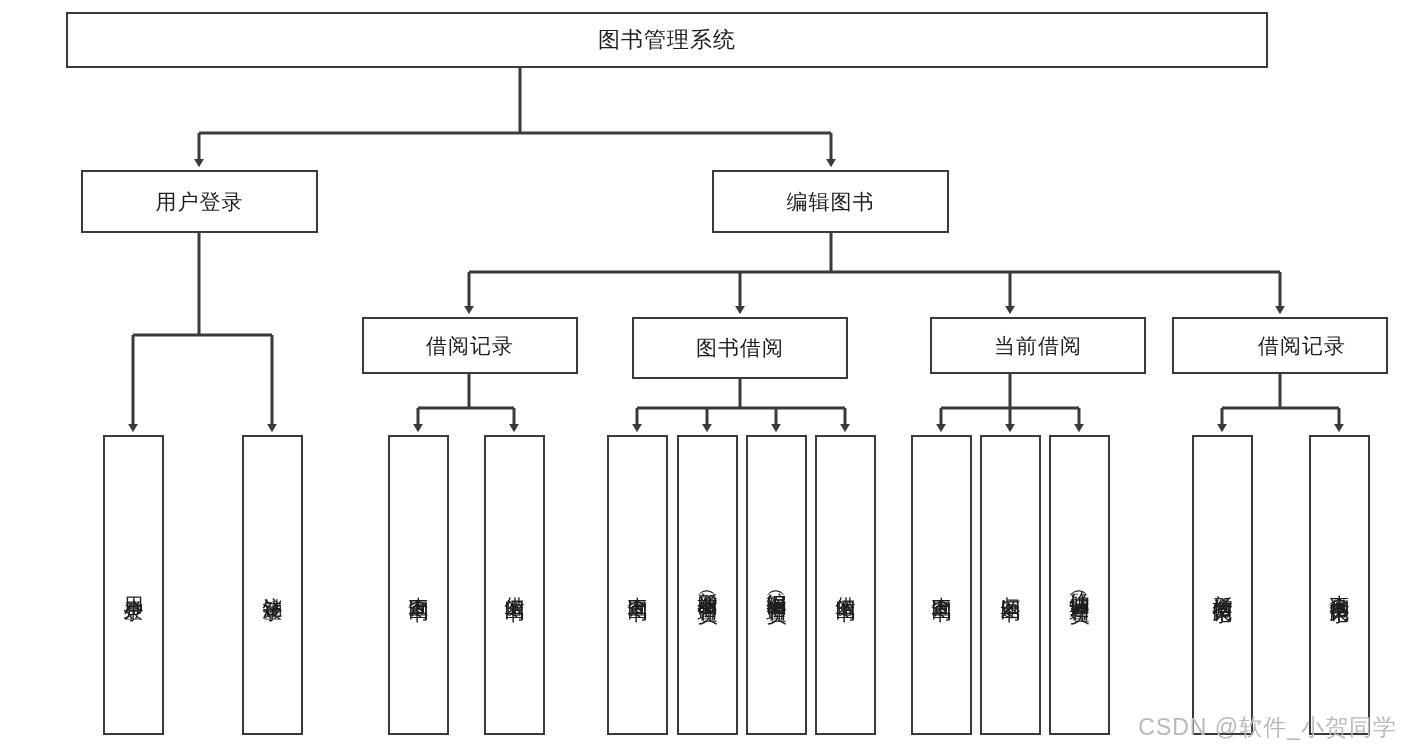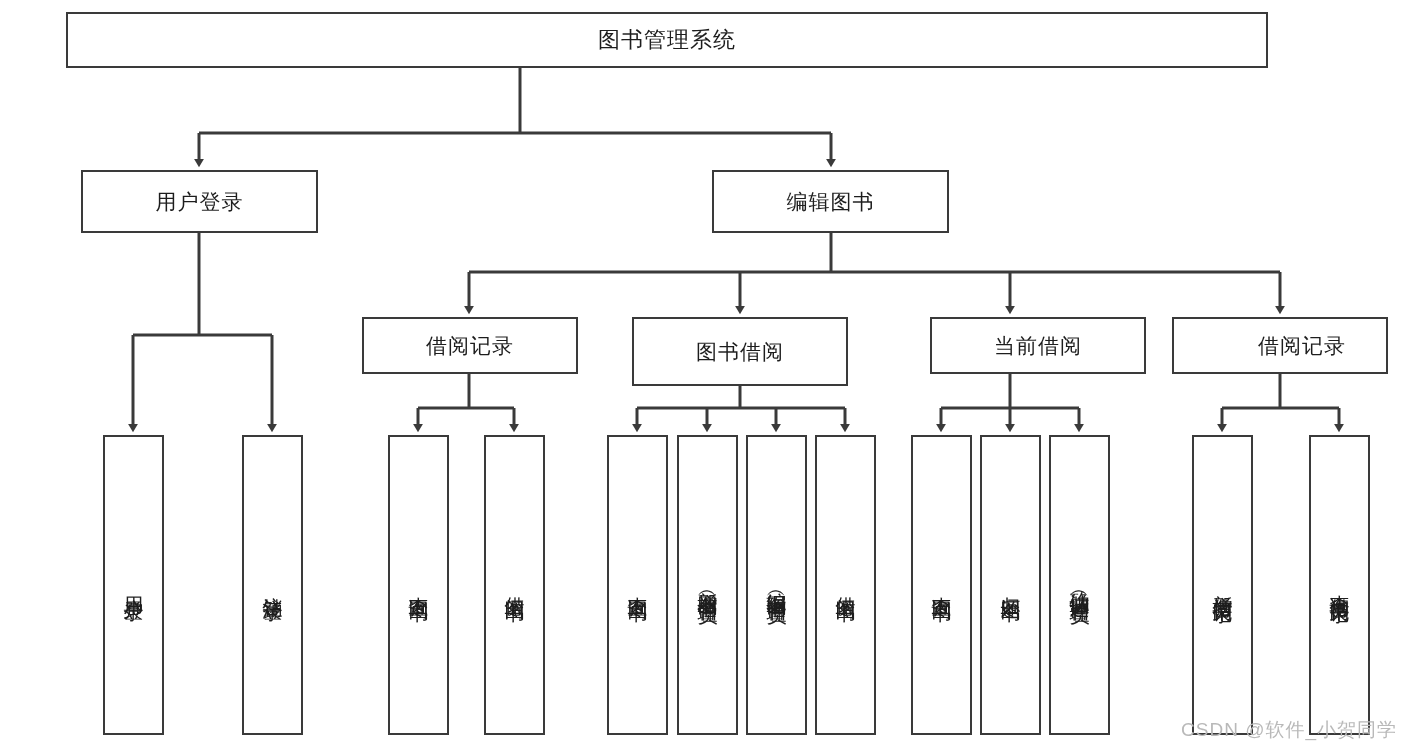--- a/index.html
+++ b/index.html
@@ -60,21 +60,21 @@
     text-align: center;
   }
   .node-label {
     display: block;
     white-space: nowrap;
   }
   #watermark {
     position: absolute;
     right: 8px;
     bottom: 4px;
-    font-size: 19px;
+    font-size: 23px;
     color: #b9b9b9;
     letter-spacing: 1px;
     user-select: none;
   }
 </style>
 </head>
 <body>
 
 <div id="diagram-canvas">
 
@@ -136,21 +136,21 @@
   <div class="node horizontal" style="left:81px; top:170px; width:237px; height:63px;">
     <span class="node-label">用户登录</span>
   </div>
   <div class="node horizontal" style="left:712px; top:170px; width:237px; height:63px;">
     <span class="node-label">编辑图书</span>
   </div>
 
   <div class="node horizontal" style="left:362px; top:317px; width:216px; height:57px;">
     <span class="node-label">借阅记录</span>
   </div>
-  <div class="node horizontal" style="left:632px; top:317px; width:216px; height:69px;">
+  <div class="node horizontal" style="left:632px; top:317px; width:216px; height:62px;">
     <span class="node-label">图书借阅</span>
   </div>
   <div class="node horizontal" style="left:930px; top:317px; width:216px; height:57px;">
     <span class="node-label">当前借阅</span>
   </div>
   <div class="node horizontal" style="left:1172px; top:317px; width:216px; height:57px;padding-left:44px;">
     <span class="node-label">借阅记录</span>
   </div>
 
   <div class="node vertical" style="left:103px; top:435px; width:61px; height:300px;">

